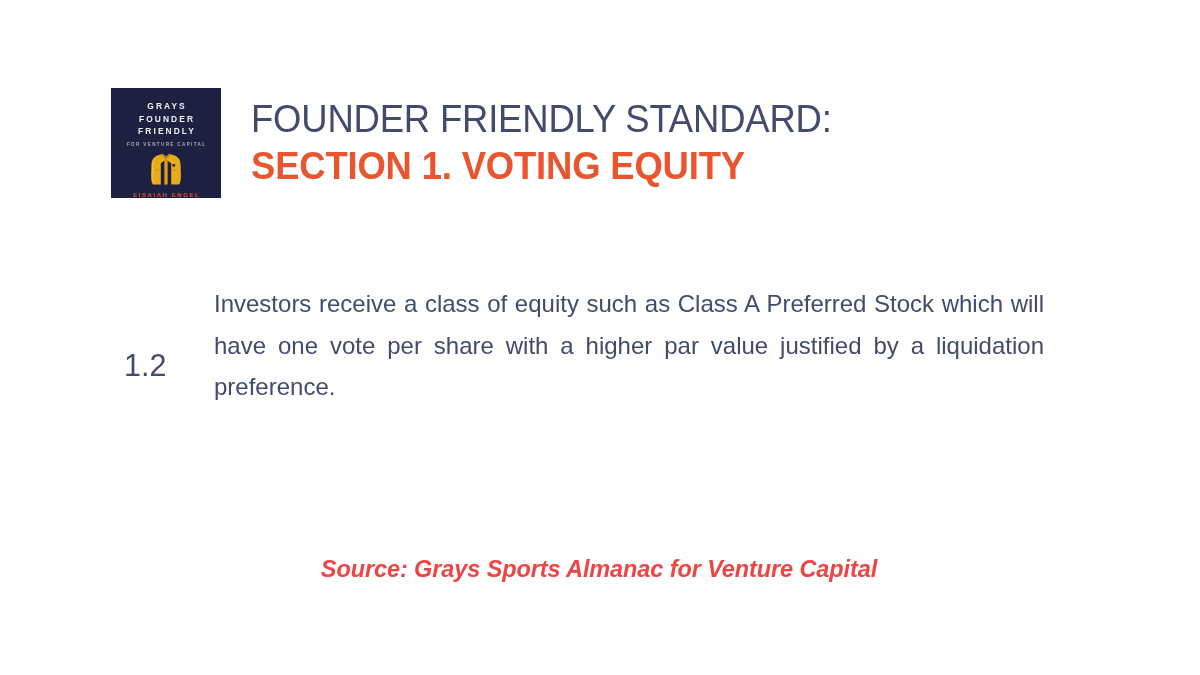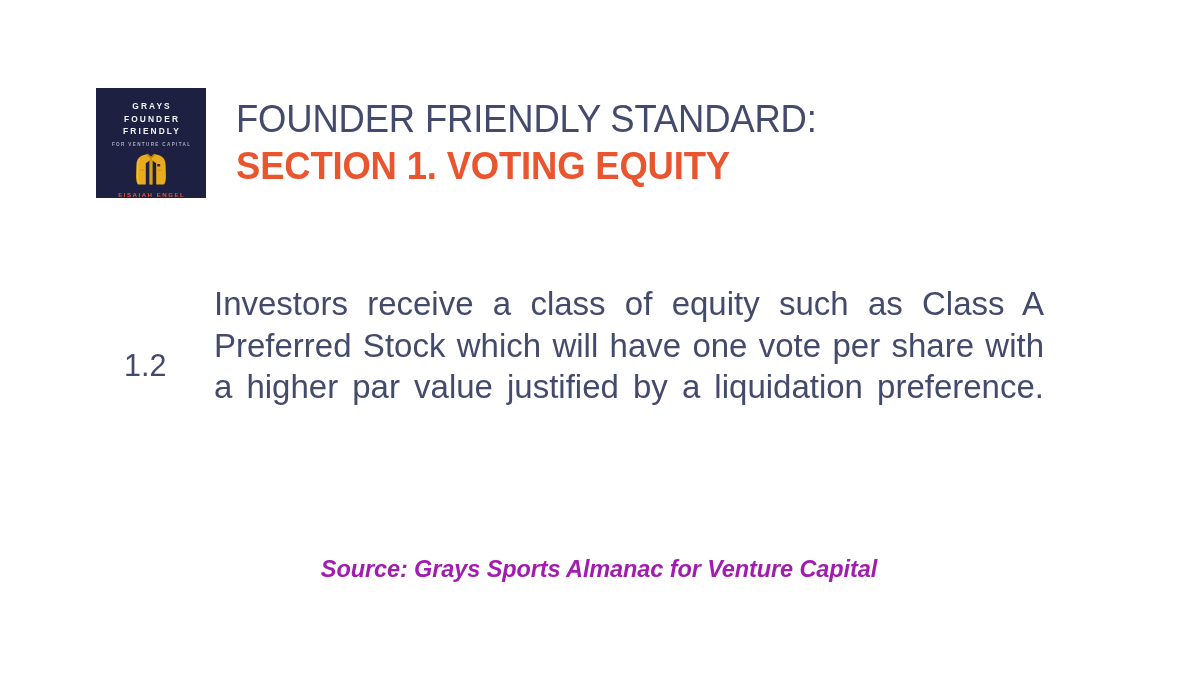--- a/index.html
+++ b/index.html
@@ -17,21 +17,21 @@
 
   .slide {
     position: absolute;
     inset: 0;
     background: #ffffff;
   }
 
   
   .header {
     position: absolute;
-    left: 96px;
+    left: 111px;
     top: 88px;
     width: 1000px;
     height: 112px;
   }
 
   .logo {
     position: absolute;
     left: 0;
     top: 0;
     width: 110px;
@@ -114,41 +114,41 @@
   .clause-number {
     color: #434a6b;
     font-size: 30.5px;
     line-height: 41.5px;
     width: 90px;
     flex: 0 0 90px;
     white-space: nowrap;
   }
   .clause-text {
     color: #434a6b;
-    font-size: 33px;
+    font-size: 24px;
     line-height: 41.5px;
     width: 830px;
     flex: 0 0 830px;
     text-align: justify;
     text-justify: inter-word;
   }
   .clause-text::after {
     content: "";
     display: inline-block;
     width: 100%;
   }
 
   
   .source {
     position: absolute;
     left: 0;
     right: 0;
     top: 556px;
     text-align: center;
-    color: #a21caf;
+    color: #ef4444;
     font-size: 23.5px;
     font-weight: 700;
     font-style: italic;
     letter-spacing: -0.1px;
   }
   .source-inner {
     display: inline-block;
     transform: translateX(-1px);
   }
 </style>

